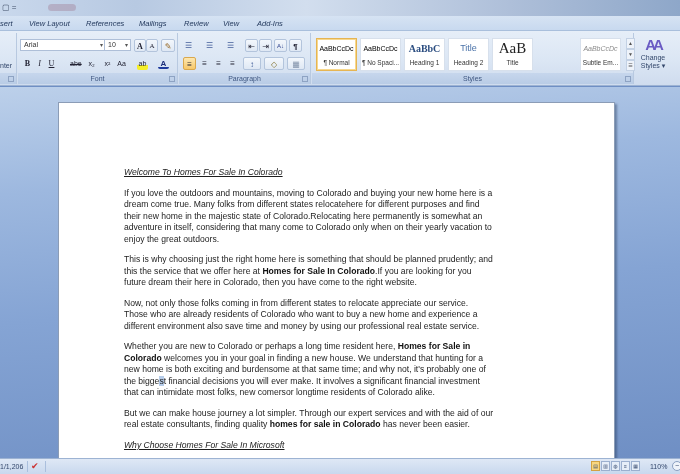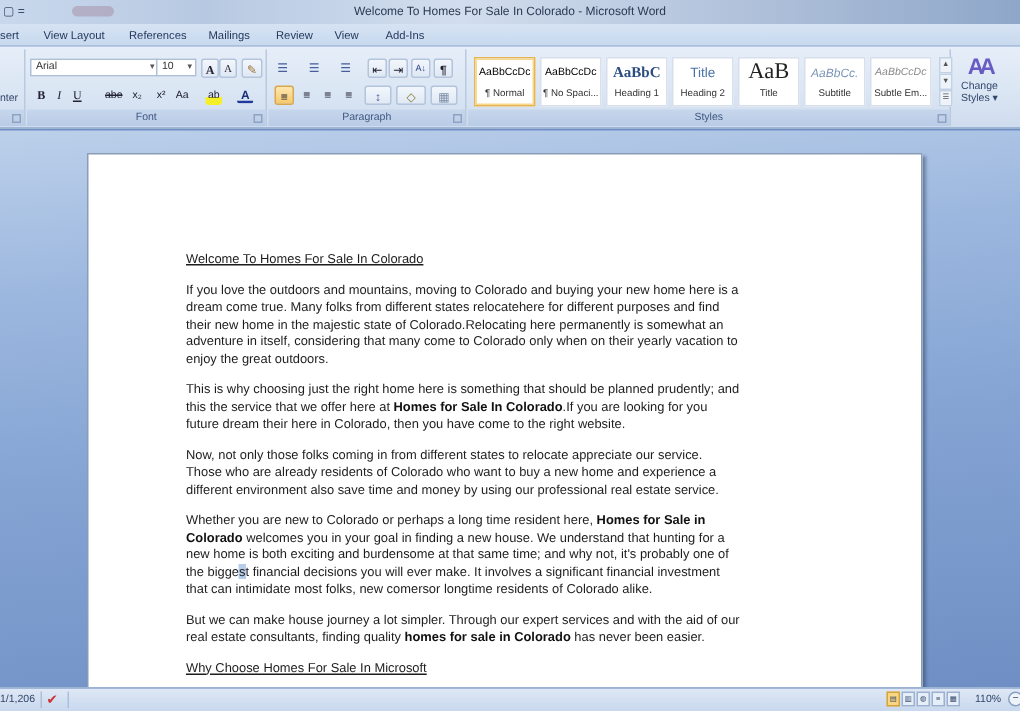--- a/index.html
+++ b/index.html
@@ -15,21 +15,21 @@
   .titlebar .qat { position: absolute; left: 2px; top: 3px; font-size: 8px; color: #3d4d66; line-height: 10px; }
   .titlebar .blur { position: absolute; left: 48px; top: 4px; width: 28px; height: 7px; border-radius: 4px; background: #9a6f86; opacity: 0.35; }
 
   
   .tabs {
     position: absolute; left: 0; top: 16px; width: 680px; height: 15px;
     background: linear-gradient(#d6e3f3, #c8d9ef);
     border-bottom: 1px solid #a9bfdc;
     font-size: 7.5px; color: #23395d;
   }
-  .tab { position: absolute; top: 3px; line-height: 9px; cursor: pointer; }
+  .tab { position: absolute; top: 3px; line-height: 9px; cursor: pointer; font-style: italic; }
 
   
   .ribbon {
     position: absolute; left: 0; top: 31px; width: 680px; height: 55px;
     background: linear-gradient(#e6eef8 0%, #dbe6f4 55%, #cfdcee 100%);
     border-bottom: 1px solid #9db3d3;
   }
   .group {
     position: absolute; top: 2px; height: 51px;
     border-right: 1px solid #b8c9e0;
@@ -75,21 +75,21 @@
     background: linear-gradient(175deg, #bcd0ea 0%, #9db8df 25%, #85a4d4 55%, #6f8fc4 100%);
     overflow: hidden;
   }
   .page {
     position: absolute; left: 58px; top: 15px; width: 557px; height: 400px; background: #fff;
     box-shadow: 2px 2px 2px rgba(40,60,90,0.45);
     border: 1px solid #8b9cb6;
   }
   .content { position: absolute; left: 65px; top: 64px; width: 370px; font-size: 8.6px; color: #1d1d1d; line-height: 11.5px; }
   .content p { margin-bottom: 9px; }
-  .content .heading { text-decoration: underline; margin-bottom: 9px; }
+  .content .heading { text-decoration: underline; margin-bottom: 9px; font-style: italic; }
   .content b { font-weight: bold; color: #111; }
   .cursor-mark { background: #b7cdea; }
 
   
   .statusbar {
     position: absolute; left: 0; top: 458px; width: 680px; height: 16px;
     background: linear-gradient(#dfe8f5, #c8d8ee);
     border-top: 1px solid #9db3d3;
     font-size: 7px; color: #32466b;
   }
@@ -101,21 +101,20 @@
   .view-btn.active { background: #f8d780; border-color: #d2a243; }
   .zoom-level { position: absolute; left: 650px; top: 4px; }
   .zoom-out { position: absolute; left: 672px; top: 2px; width: 10px; height: 10px; border-radius: 50%; border: 1px solid #8aa0c2; background: #eef3fa; font-size: 7px; text-align: center; line-height: 8px; }
 </style>
 </head>
 <body>
 
 <div class="titlebar">
   <span class="qat">▢ =</span>
   <span class="blur"></span>
-  <span>Welcome To Homes For Sale In Colorado - Microsoft Word</span>
 </div>
 
 <div class="tabs">
   <span class="tab" style="left:0px">sert</span>
   <span class="tab" style="left:29px">View Layout</span>
   <span class="tab" style="left:86px">References</span>
   <span class="tab" style="left:139px">Mailings</span>
   <span class="tab" style="left:184px">Review</span>
   <span class="tab" style="left:223px">View</span>
   <span class="tab" style="left:257px">Add-Ins</span>
@@ -195,24 +194,20 @@
       <span class="preview" style="font-size:10px; font-weight:bold; color:#2b4d80; font-family:'Liberation Serif',serif;">AaBbC</span>
       <span class="name">Heading 1</span>
     </div>
     <div class="style-tile" style="left:136px;">
       <span class="preview" style="font-size:9px; color:#4a72a8;">Title</span>
       <span class="name">Heading 2</span>
     </div>
     <div class="style-tile" style="left:180px;">
       <span class="preview" style="font-size:15px; color:#222; font-family:'Liberation Serif',serif;">AaB</span>
       <span class="name">Title</span>
-    </div>
-    <div class="style-tile" style="left:224px;">
-      <span class="preview" style="font-size:8px; font-style:italic; color:#7b95b8;">AaBbCc.</span>
-      <span class="name">Subtitle</span>
     </div>
     <div class="style-tile" style="left:268px;">
       <span class="preview" style="font-size:7px; font-style:italic; color:#8a8a8a;">AaBbCcDc</span>
       <span class="name">Subtle Em...</span>
     </div>
     <div class="gallery-scroll" style="left:314px;">
       <div>▲</div>
       <div>▼</div>
       <div>☰</div>
     </div>

